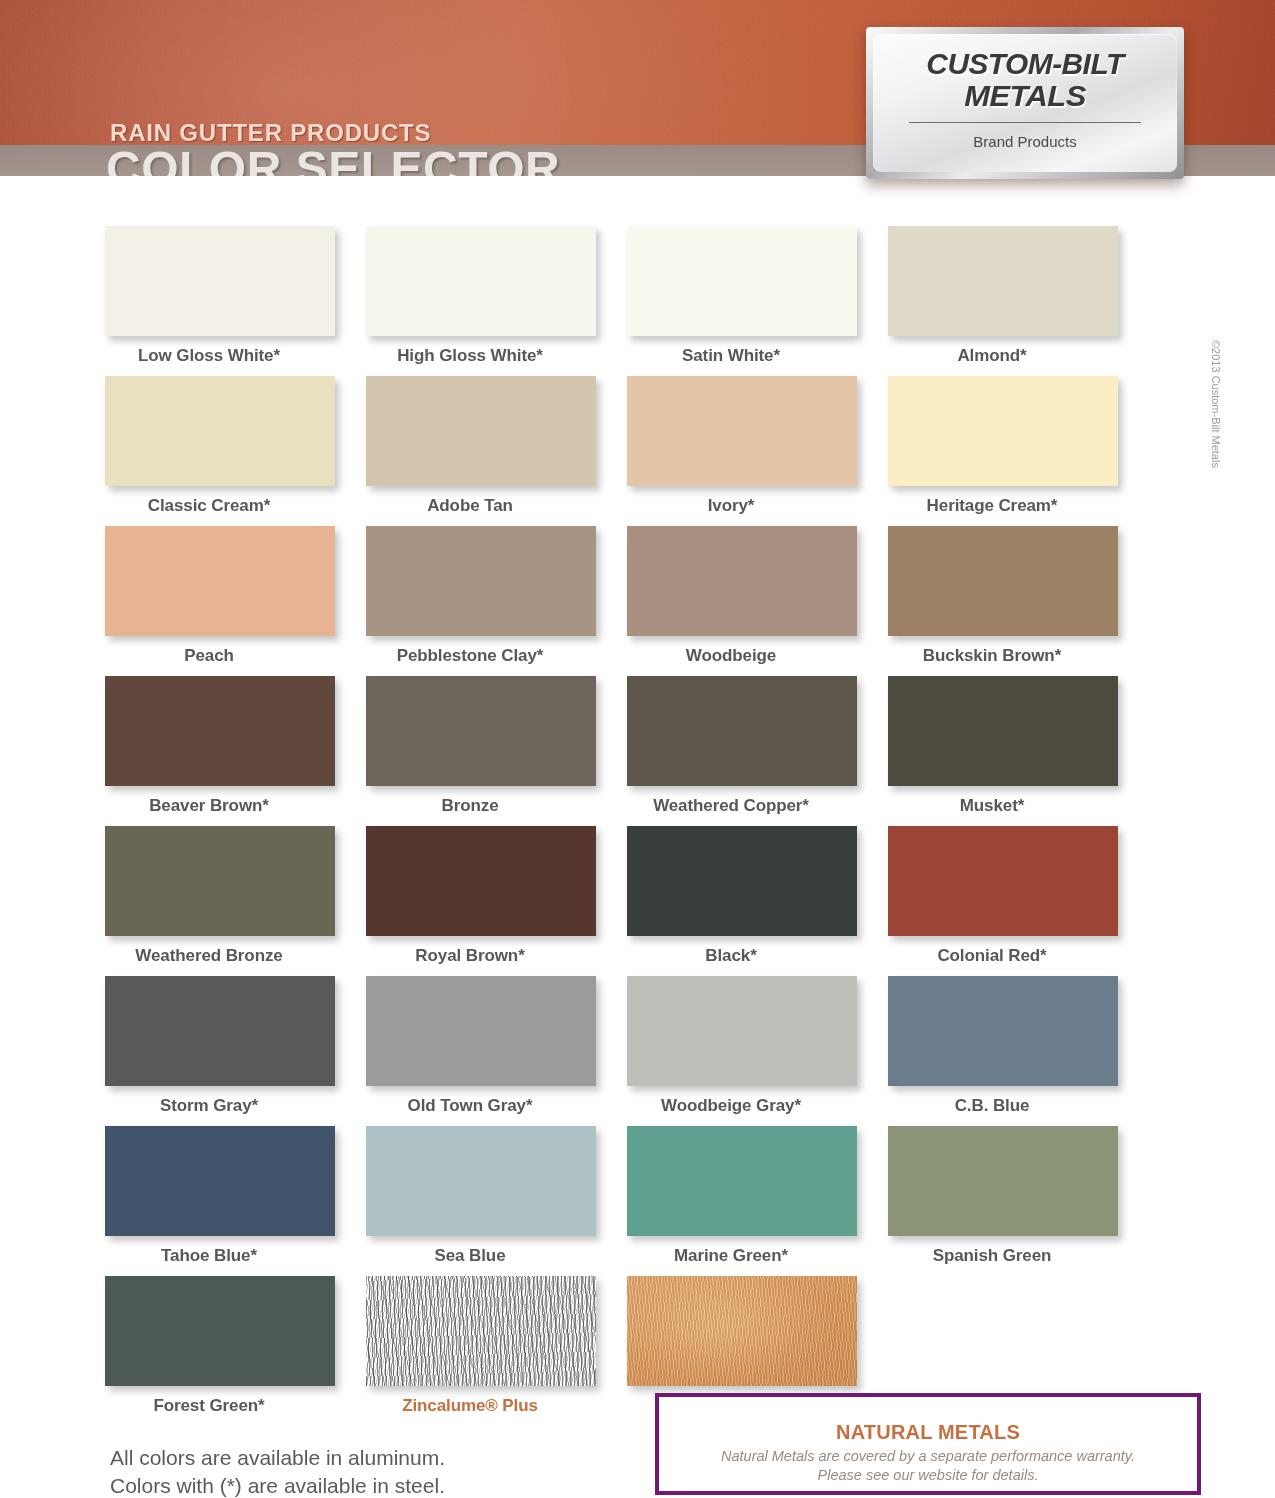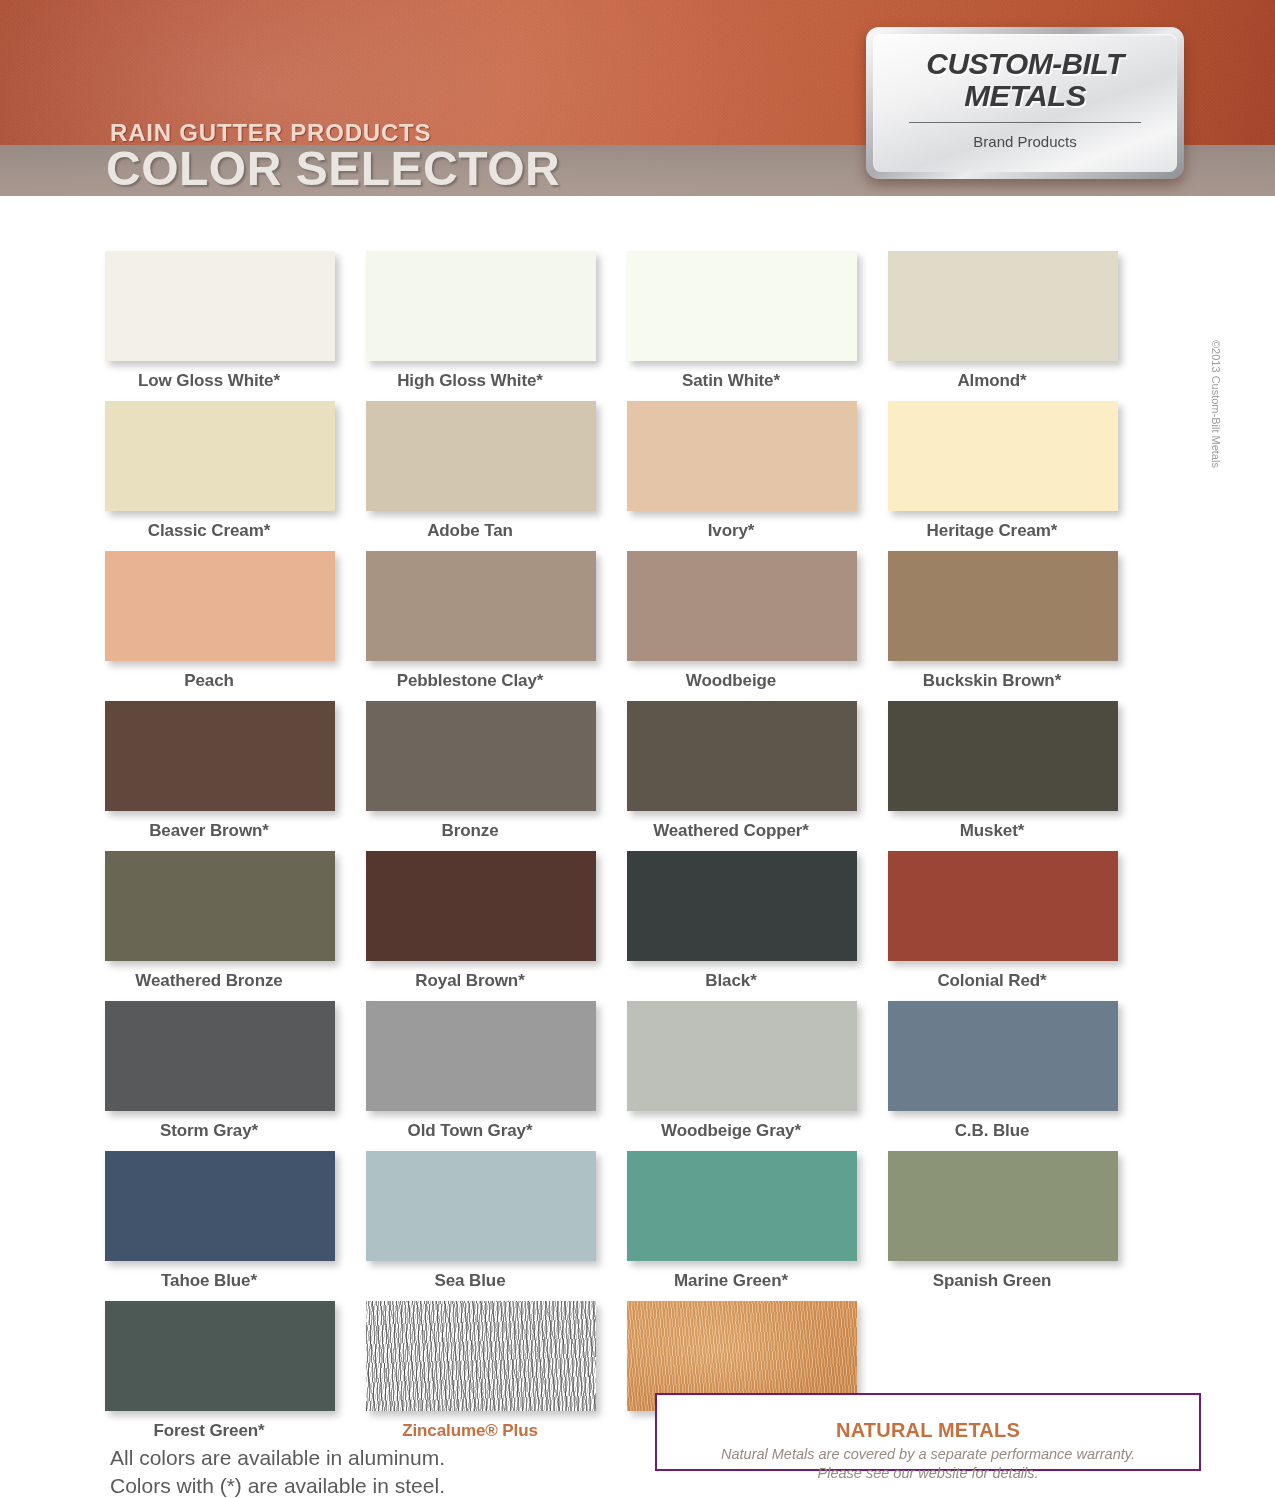--- a/index.html
+++ b/index.html
@@ -13,21 +13,21 @@
     height: 1498px;
     position: relative;
     overflow: hidden;
   }
 
   
   .header {
     position: absolute;
     left: 0; top: 0;
     width: 1275px;
-    height: 196px;
+    height: 176px;
     overflow: hidden;
   }
   .header-bg {
     position: absolute;
     left: 0; top: 0;
     width: 1275px;
     height: 196px;
     background:
       radial-gradient(ellipse 900px 500px at 22% 46%, rgba(255,255,255,0.16) 0%, rgba(255,255,255,0) 60%),
       linear-gradient(100deg, #a8472b 0%, #b85236 14%, #c86542 40%, #c2603d 64%, #b5512f 86%, #a4432a 100%);
@@ -67,21 +67,21 @@
     text-shadow: 2px 2px 2px rgba(60,55,52,0.40);
     line-height: 1.06;
   }
 
   
   .logo-plate {
     position: absolute;
     left: 866px; top: 27px;
     width: 318px;
     height: 152px;
-    border-radius: 13px;
+    border-radius: 4px;
     background: linear-gradient(145deg, #fbfbfb 0%, #d7d8da 18%, #a9abaf 40%, #ebecee 58%, #b9bbbf 80%, #8f9195 100%);
     box-shadow: 0 6px 13px rgba(70,30,16,0.42);
     padding: 7px;
     box-sizing: border-box;
   }
   .logo-inner {
     width: 100%; height: 100%;
     border-radius: 8px;
     background: linear-gradient(160deg, #fdfdfd 0%, #f2f2f3 30%, #dcdddf 60%, #f6f6f7 82%, #e2e3e5 100%);
     position: relative;
@@ -132,21 +132,20 @@
     width: 1080px;
   }
   .row {
     display: flex;
     height: 150px;
   }
   .cell {
     width: 208px;
     margin-right: 53px;
     position: relative;
-    margin-top: 25px;
   }
   .cell:last-child { margin-right: 0; }
   .swatch {
     width: 230px;
     height: 110px;
     box-shadow: 4px 5px 7px rgba(0,0,0,0.22);
   }
   .swatch-label {
     text-align: center;
     font-size: 17px;
@@ -175,22 +174,22 @@
       repeating-linear-gradient(96deg, rgba(255,230,190,0.18) 0px, rgba(255,230,190,0.18) 1px, rgba(150,90,40,0.14) 1px, rgba(150,90,40,0.14) 5px),
       radial-gradient(ellipse 150px 80px at 40% 45%, rgba(255,215,160,0.50) 0%, rgba(224,160,100,0) 75%),
       linear-gradient(160deg, #e7ad72 0%, #dd9a5c 50%, #d38f52 100%);
   }
 
   
   .natural-box {
     position: absolute;
     left: 655px; top: 1393px;
     width: 546px;
-    height: 78px;
-    border: 2px solid #701a75;
+    height: 102px;
+    border: 4px solid #701a75;
     box-sizing: border-box;
     background: #ffffff;
   }
   .natural-heading {
     text-align: center;
     font-size: 20px;
     font-weight: bold;
     color: #c4703f;
     margin-top: 24px;
     letter-spacing: 0.2px;

